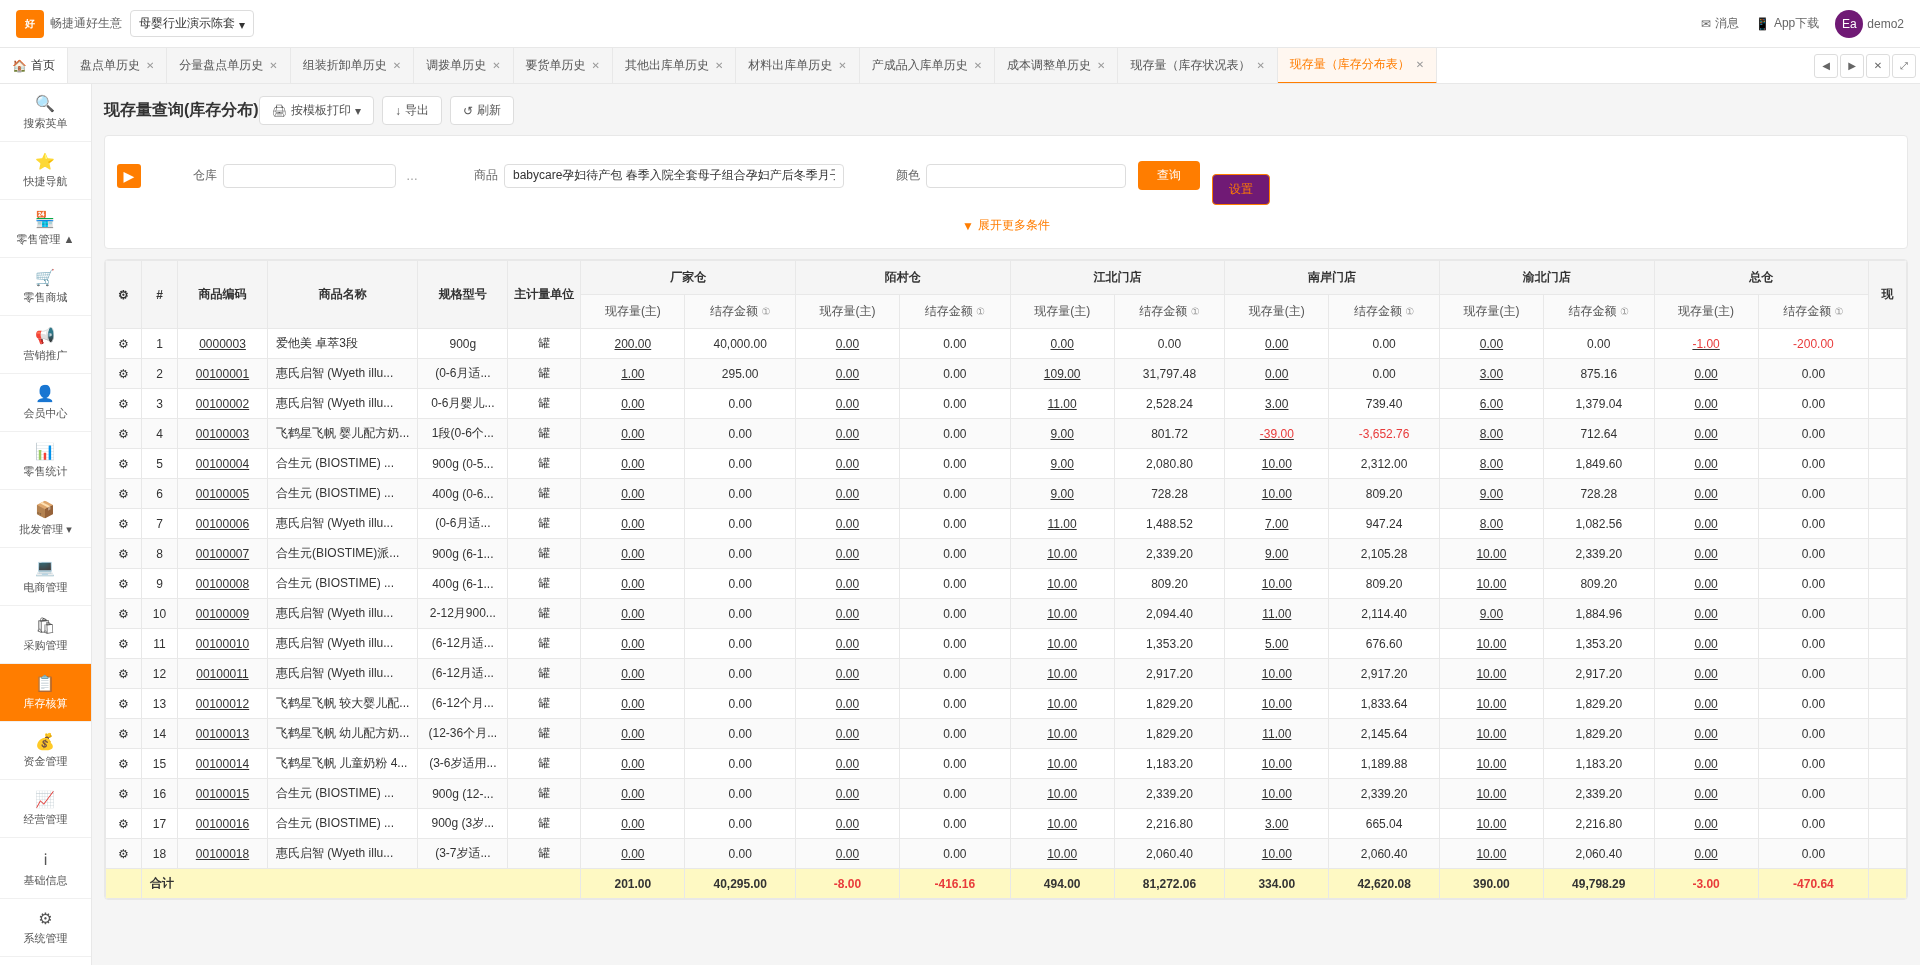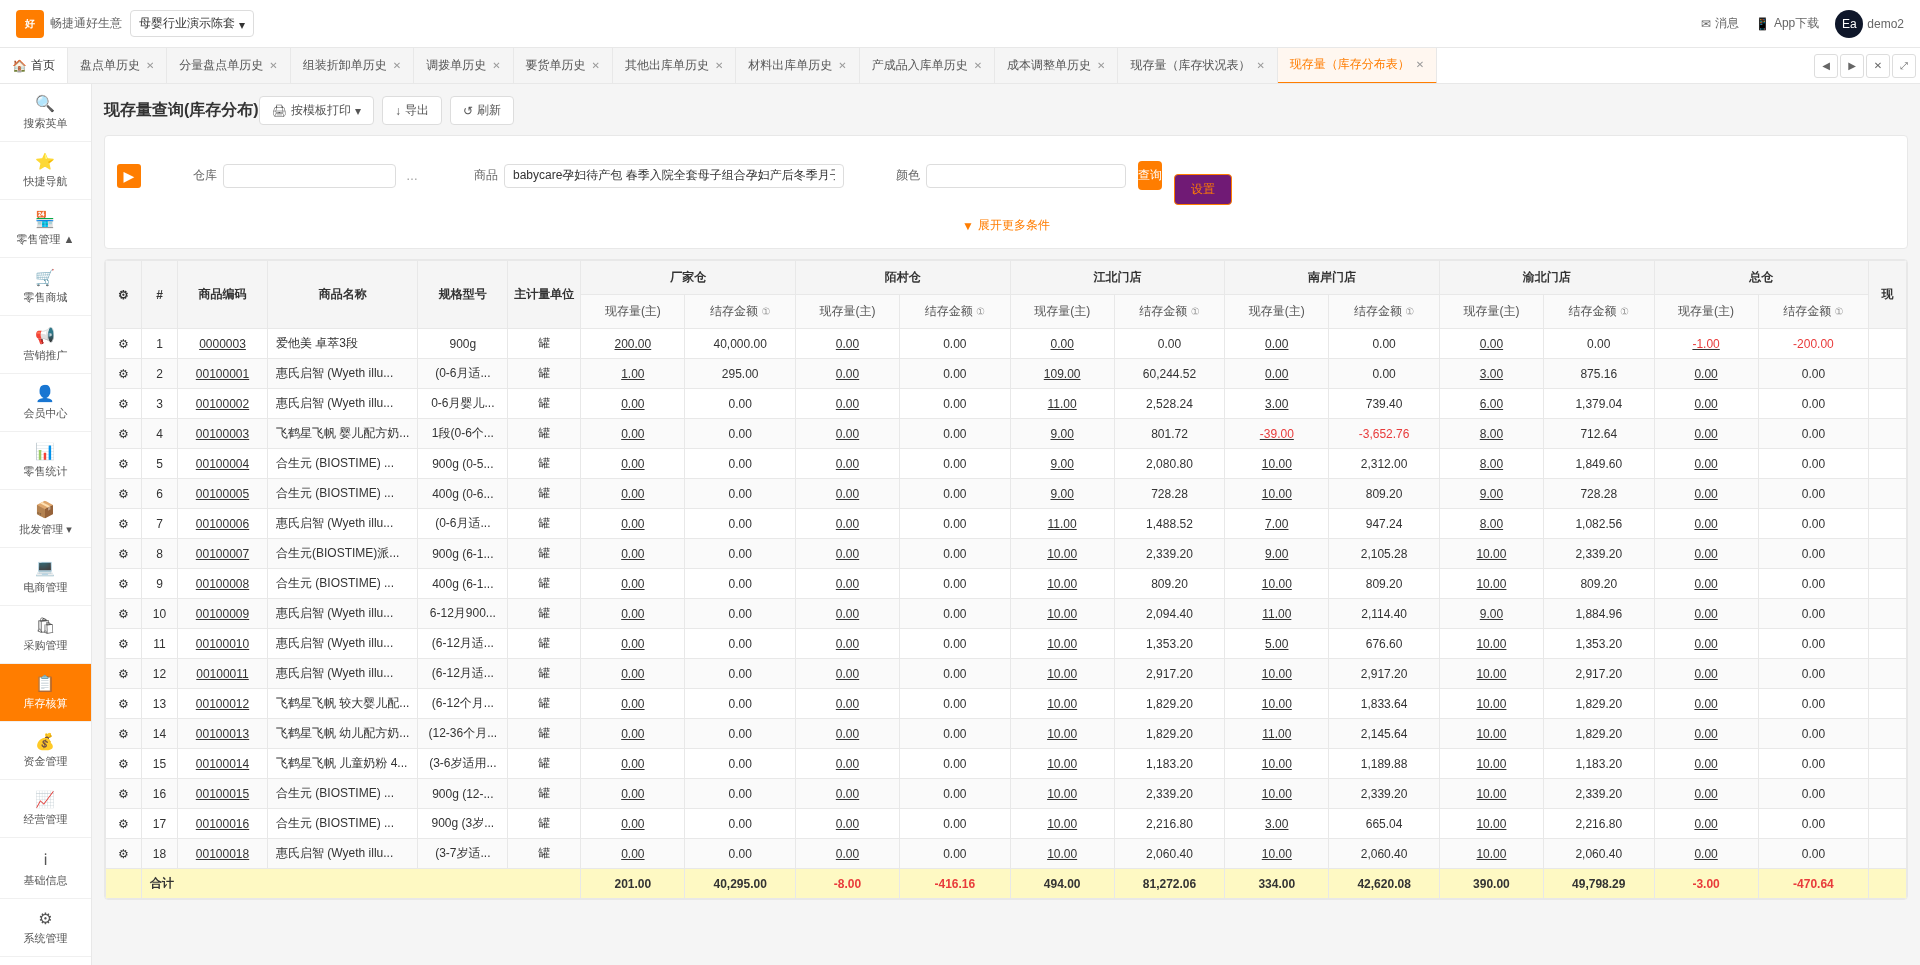--- a/index.html
+++ b/index.html
@@ -18,21 +18,21 @@
       top: 0; left: 0; right: 0;
       z-index: 100;
     }
     .top-bar-left { display: flex; align-items: center; gap: 8px; }
     .logo-area { display: flex; align-items: center; gap: 6px; }
     .logo-icon { width: 28px; height: 28px; background: #ff7d00; border-radius: 4px; display: flex; align-items: center; justify-content: center; color: #fff; font-size: 10px; font-weight: bold; }
     .logo-text { font-size: 12px; color: #666; }
     .store-selector { display: flex; align-items: flex-end; gap: 4px; border: 1px solid #ddd; border-radius: 4px; padding: 4px 8px; cursor: pointer; background: #fff; min-width: 120px; }
     .top-bar-right { display: flex; align-items: center; gap: 16px; }
     .top-right-item { display: flex; align-items: center; gap: 4px; cursor: pointer; color: #666; font-size: 12px; }
-    .avatar { width: 28px; height: 28px; border-radius: 50%; background: #0f172a; display: flex; align-items: center; justify-content: center; color: #fff; font-size: 12px; }
+    .avatar { width: 28px; height: 28px; border-radius: 50%; background: #701a75; display: flex; align-items: center; justify-content: center; color: #fff; font-size: 12px; }
 
     
     .tab-bar {
       position: fixed;
       top: 48px; left: 0; right: 0;
       height: 36px;
       background: #fff;
       display: flex;
       align-items: center;
       border-bottom: 1px solid #e8e8e8;
@@ -115,21 +115,21 @@
     }
     .filter-input-wide { min-width: 340px; }
     .filter-expand { display: flex; align-items: center; gap: 4px; color: #ff7d00; cursor: pointer; font-size: 12px; justify-content: center; padding: 4px; }
     .orange-expand-btn {
       width: 24px; height: 24px; background: #ff7d00; border-radius: 3px;
       display: flex; align-items: center; justify-content: center; color: #fff;
       cursor: pointer; font-size: 14px;
     }
     .btn-query {
       background: #ff7d00; color: #fff; border: none; border-radius: 4px;
-      padding: 6px 0; cursor: pointer; font-size: 12px;
+      padding: 6px 19px; cursor: pointer; font-size: 12px;
     }
     .btn-settings {
       background: #701a75; color: #ff7d00; border: 1px solid #ff7d00; border-radius: 4px;
       padding: 6px 16px; cursor: pointer; font-size: 12px; margin-top: 28px;
     }
     .ellipsis-btn { color: #999; cursor: pointer; padding: 0 4px; }
 
     
     .table-container {
       background: #fff;
@@ -451,21 +451,21 @@
       <td>2</td>
       <td class="text-underline">00100001</td>
       <td class="text-left">惠氏启智 (Wyeth illu...</td>
       <td>(0-6月适...</td>
       <td>罐</td>
       <td class="text-underline">1.00</td>
       <td>295.00</td>
       <td class="text-underline">0.00</td>
       <td>0.00</td>
       <td class="text-underline">109.00</td>
-      <td>60,244.52</td>
+      <td>31,797.48</td>
       <td class="text-underline">0.00</td>
       <td>0.00</td>
       <td class="text-underline">3.00</td>
       <td>875.16</td>
       <td class="text-underline">0.00</td>
       <td>0.00</td>
       <td></td>
     </tr>
             <tr>
       <td style="cursor:pointer">⚙</td>
@@ -612,21 +612,21 @@
       <td>809.20</td>
       <td class="text-underline">0.00</td>
       <td>0.00</td>
       <td></td>
     </tr>
             <tr>
       <td style="cursor:pointer">⚙</td>
       <td>10</td>
       <td class="text-underline">00100009</td>
       <td class="text-left">惠氏启智 (Wyeth illu...</td>
-      <td>6-12月900...</td>
+      <td>2-12月900...</td>
       <td>罐</td>
       <td class="text-underline">0.00</td>
       <td>0.00</td>
       <td class="text-underline">0.00</td>
       <td>0.00</td>
       <td class="text-underline">10.00</td>
       <td>2,094.40</td>
       <td class="text-underline">11.00</td>
       <td>2,114.40</td>
       <td class="text-underline">9.00</td>

